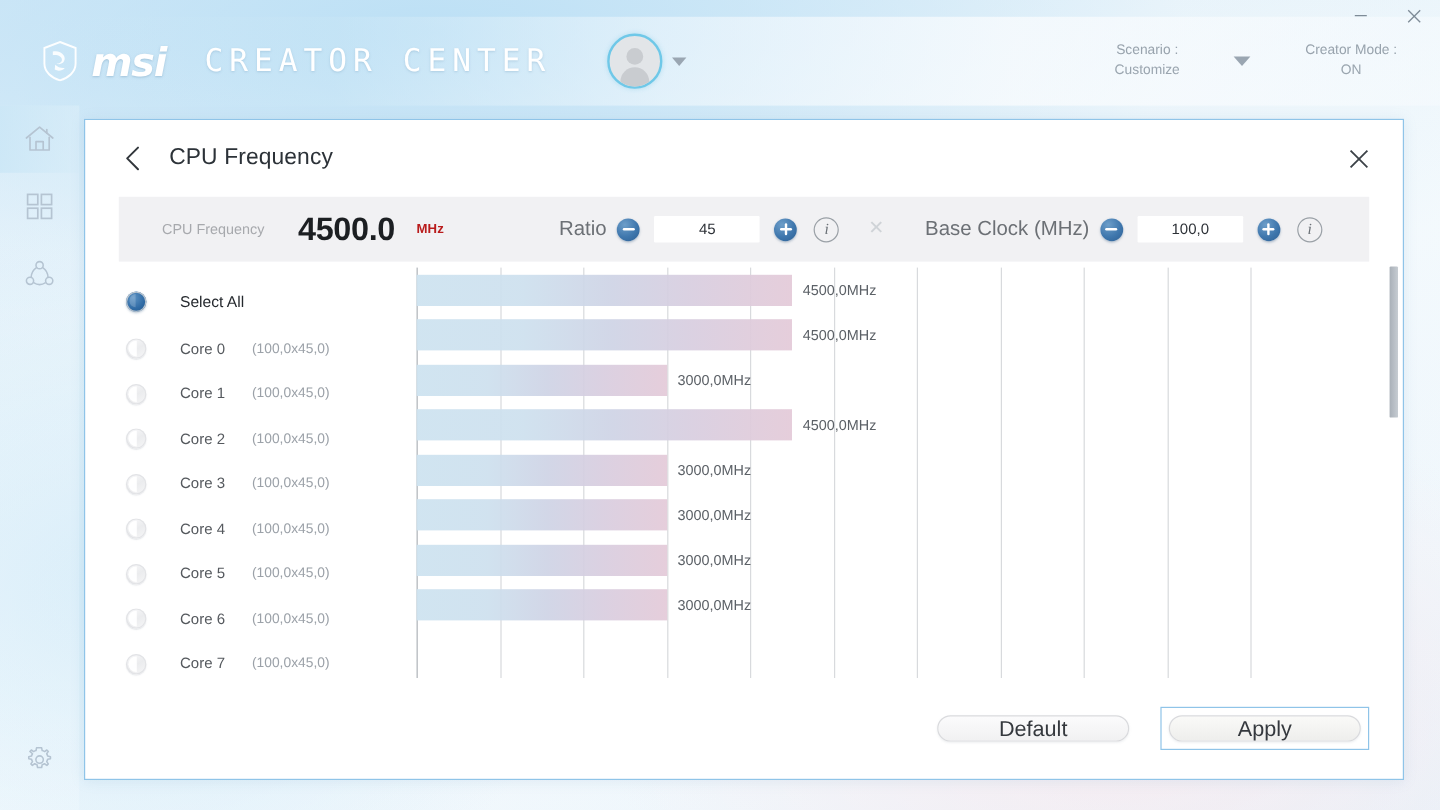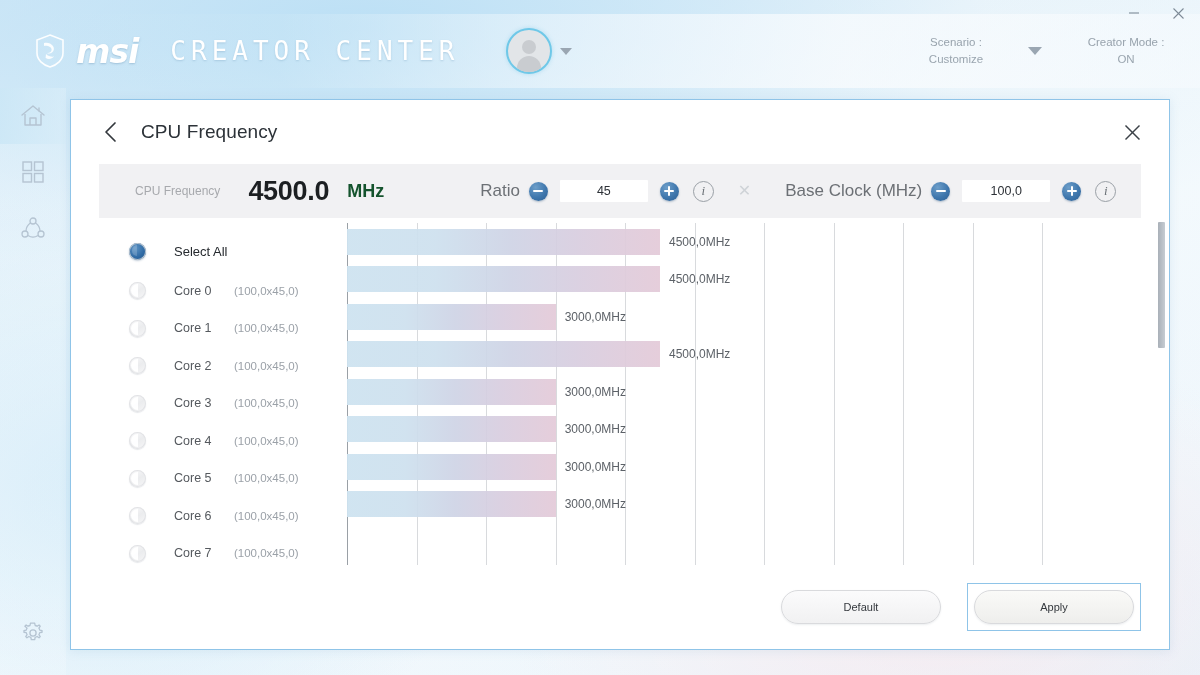--- a/index.html
+++ b/index.html
@@ -252,22 +252,22 @@
     white-space: nowrap;
   }
   .fb-value {
     font-size: 27px;
     color: #1c1f22;
     font-weight: 700;
     margin-left: 28px;
     letter-spacing: -0.3px;
   }
   .fb-unit {
-    font-size: 18px;
-    color: #14532d;
+    font-size: 11px;
+    color: #b91c1c;
     font-weight: 700;
     margin-left: 18px;
   }
   .ctrl-group {
     display: flex;
     align-items: center;
     white-space: nowrap;
   }
   .ctrl-group.ratio { margin-left: 96px; }
   .ctrl-group.bclk  { margin-left: 34px; }
@@ -352,21 +352,20 @@
     flex: none;
     padding-top: 12px;
     box-sizing: border-box;
   }
   .core-row {
     height: 37.5px;
     display: flex;
     align-items: center;
     padding-left: 34px;
     box-sizing: border-box;
-    margin-left: 24px;
   }
   .core-row.select-all { height: 42px; }
   .radio {
     width: 17px; height: 17px;
     border-radius: 50%;
     flex: none;
     background: linear-gradient(150deg, #fbfbfc 0%, #ebecee 52%, #f7f7f8 100%);
     box-shadow: inset 0 0 0 1px #e2e3e6, 0 1px 1px rgba(150,160,170,0.25);
     position: relative;
   }
@@ -477,26 +476,26 @@
     align-items: center;
     justify-content: flex-end;
     padding-right: 28px;
     gap: 0;
     position: relative;
     background: transparent;
     z-index: 5;
   }
   .btn {
     width: 160px;
-    height: 34px;
+    height: 22px;
     border-radius: 17px;
     border: 1px solid #d9dadd;
     background: linear-gradient(180deg,#fbfbfc 0%,#f1f1f2 100%);
     font-family: "Liberation Sans", sans-serif;
-    font-size: 11px;
+    font-size: 18px;
     color: #35393e;
     display: flex;
     align-items: center;
     justify-content: center;
     box-sizing: border-box;
     box-shadow: 0 1px 2px rgba(160,170,180,0.2);
   }
   .btn-focus {
     border: 1px solid #8fc4e8;
     padding: 6px;

